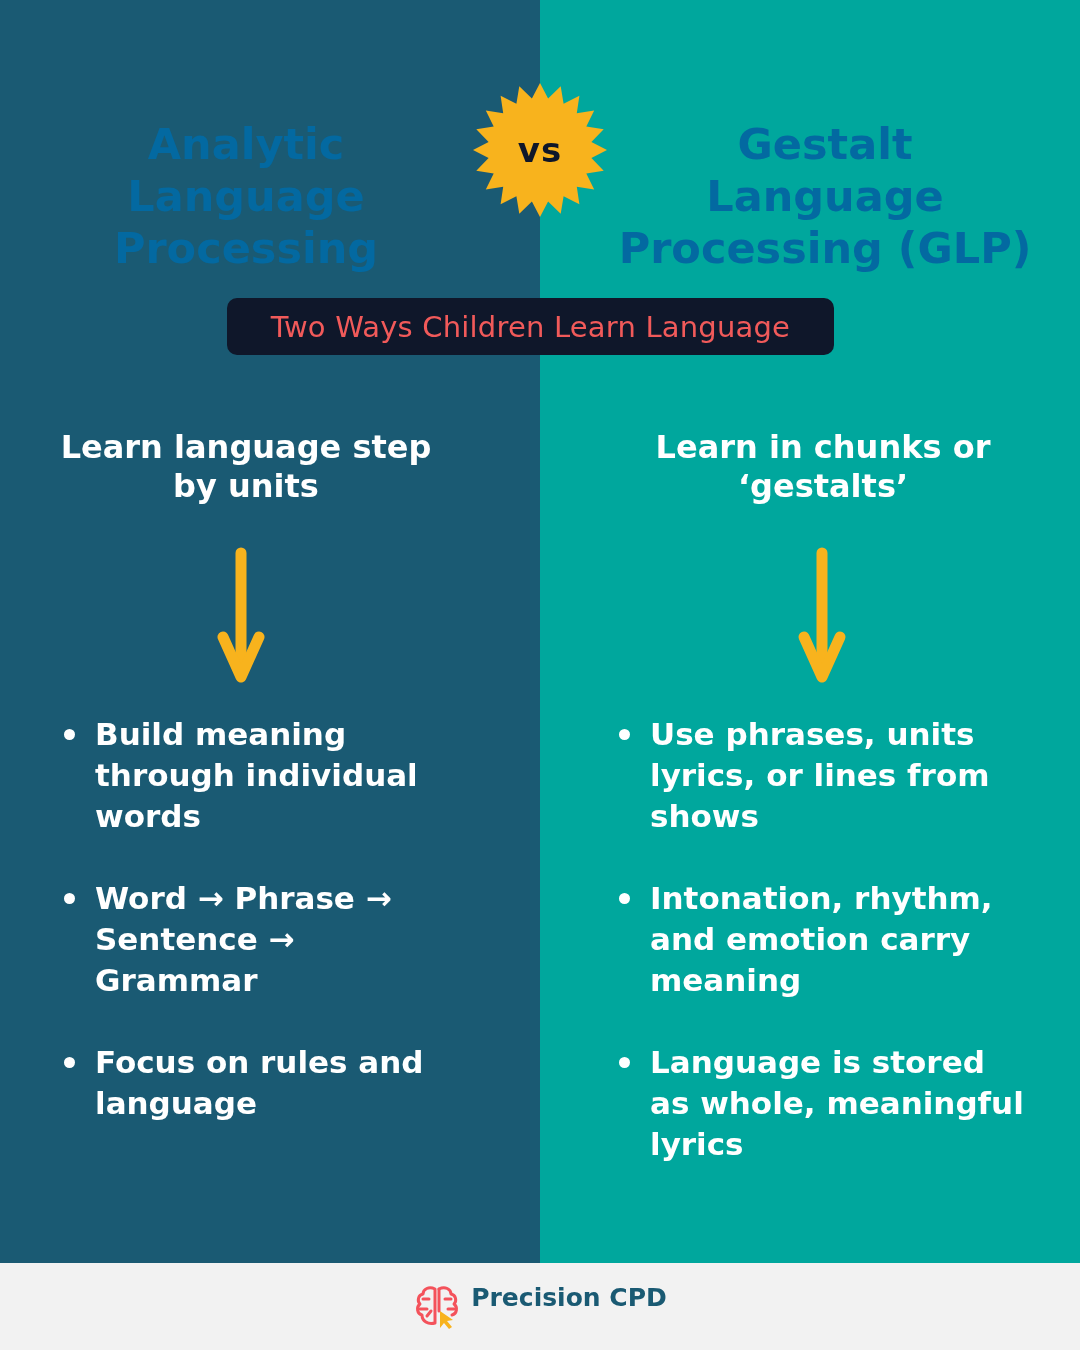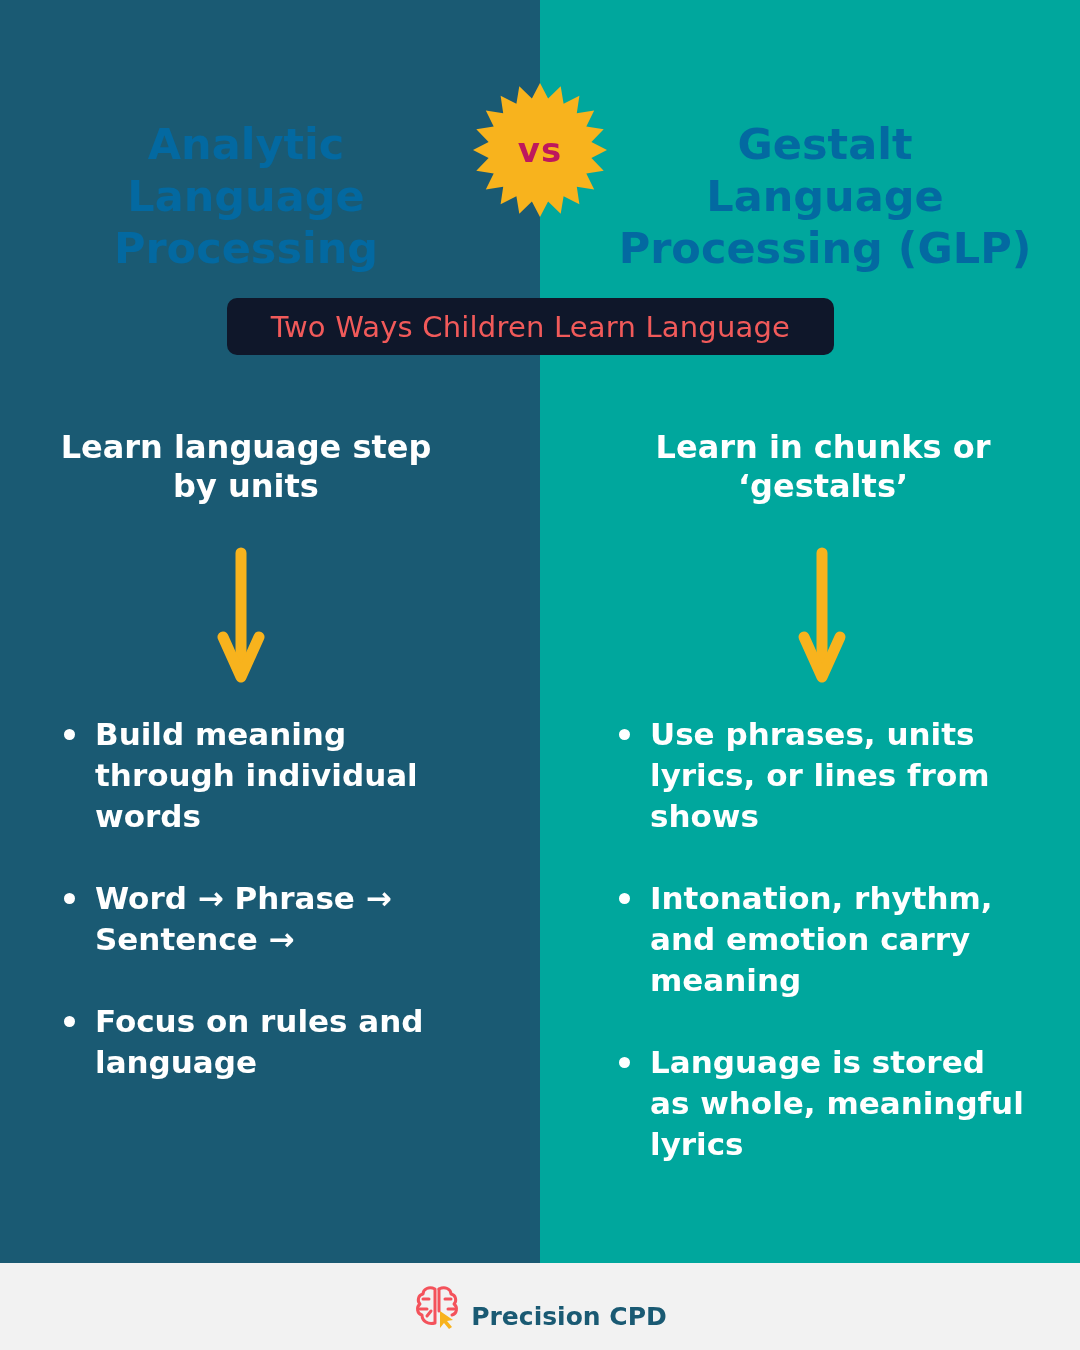--- a/index.html
+++ b/index.html
@@ -23,21 +23,21 @@
   .title-right { left: 560px; width: 530px; }
   .title span { display: block; }
 
   .burst {
     position: absolute; left: 472px; top: 82px; width: 136px; height: 136px;
   }
   .burst svg { width: 136px; height: 136px; display: block; }
   .burst-label {
     position: absolute; left: 0; top: 0; width: 136px; height: 136px;
     display: flex; align-items: center; justify-content: center;
-    color: #be185d; font-weight: bold; font-size: 34px; letter-spacing: 1px;
+    color: #0f172a; font-weight: bold; font-size: 34px; letter-spacing: 1px;
   }
 
   .pill {
     position: absolute; left: 227px; top: 298px; width: 607px; height: 57px;
     background: #0f172a; border-radius: 10px;
     display: flex; align-items: center; justify-content: center;
     color: #F15A5A; font-size: 29px; font-family: "DejaVu Sans", sans-serif;
     font-weight: normal; white-space: nowrap; letter-spacing: 0.2px;
   }
 
@@ -68,21 +68,21 @@
     border-radius: 50%; background: #FFFFFF;
   }
   .bullet-text { display: block; }
   .bullet-text span { display: block; white-space: nowrap; }
 
   .footer {
     position: absolute; left: 0; top: 1263px; width: 1080px; height: 87px;
     background: #F2F2F2;
     display: flex; align-items: center; justify-content: center;
   }
-  .brand { display: flex; align-items: flex-end; gap: 10px; }
+  .brand { display: flex; align-items: flex-start; gap: 10px; }
   .brand-logo { width: 48px; height: 48px; }
   .brand-logo svg { width: 48px; height: 48px; display: block; }
   .brand-name {
     color: #1A5A73; font-weight: bold; font-size: 25px; white-space: nowrap;
   }
 </style>
 </head>
 <body>
 
 <div class="panel panel-left"></div>
@@ -138,20 +138,21 @@
       <span>Build meaning</span>
       <span>through individual</span>
       <span>words</span>
     </span>
   </li>
   <li class="bullet">
     <span class="bullet-dot"></span>
     <span class="bullet-text">
       <span>Word → Phrase →</span>
       <span>Sentence →</span>
+      <span>Grammar</span>
     </span>
   </li>
   <li class="bullet">
     <span class="bullet-dot"></span>
     <span class="bullet-text">
       <span>Focus on rules and</span>
       <span>language</span>
     </span>
   </li>
 </ul>

